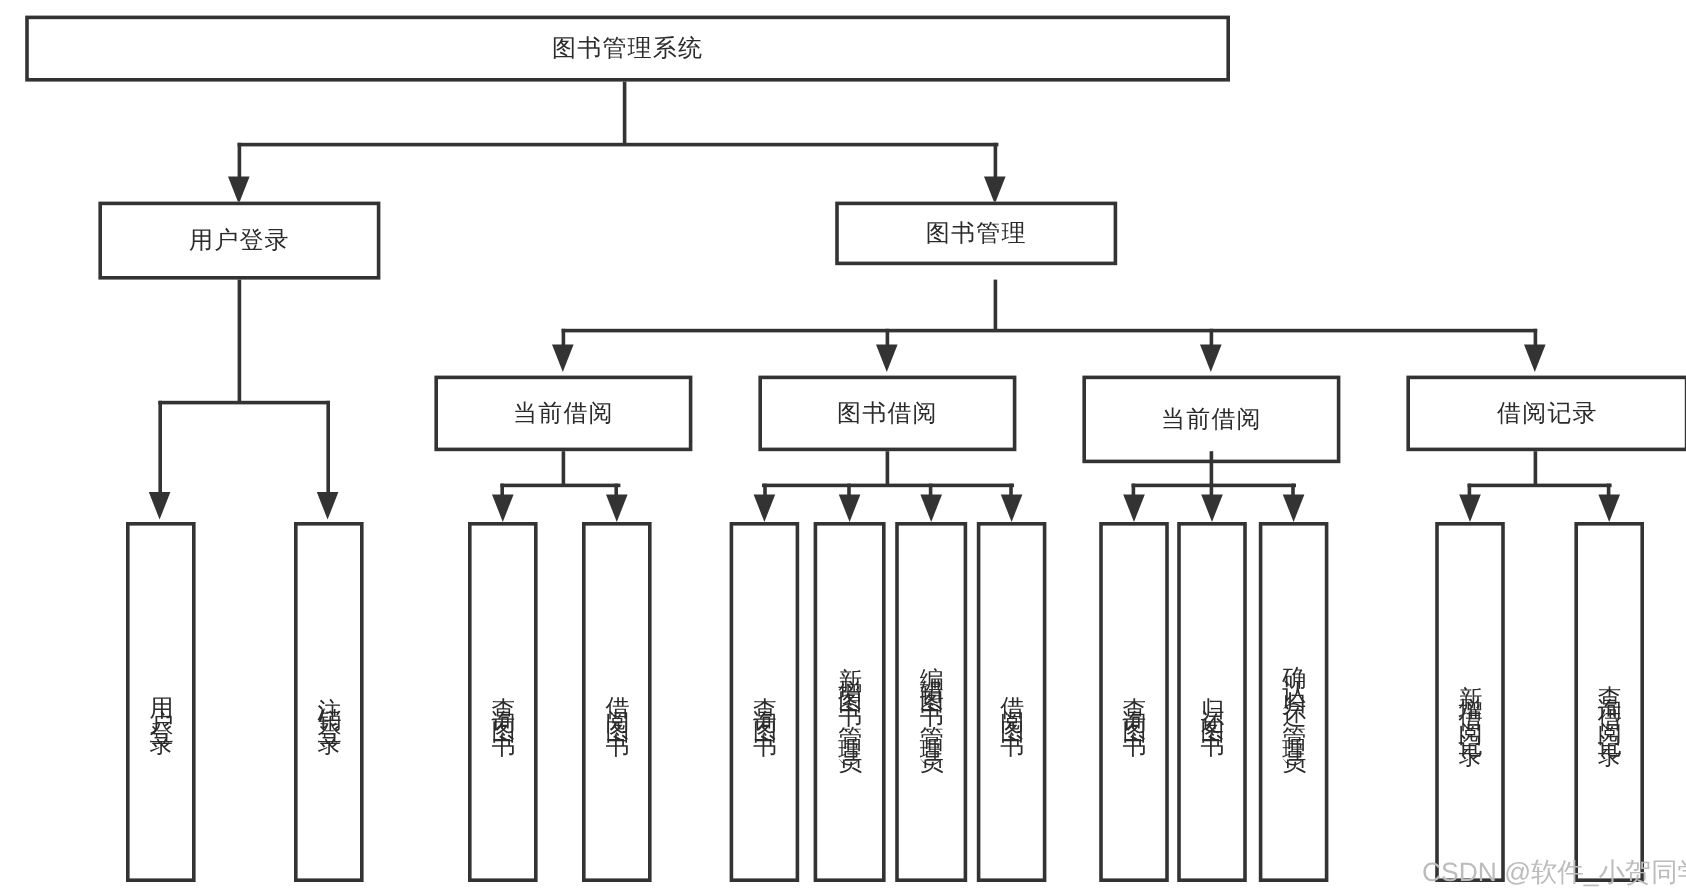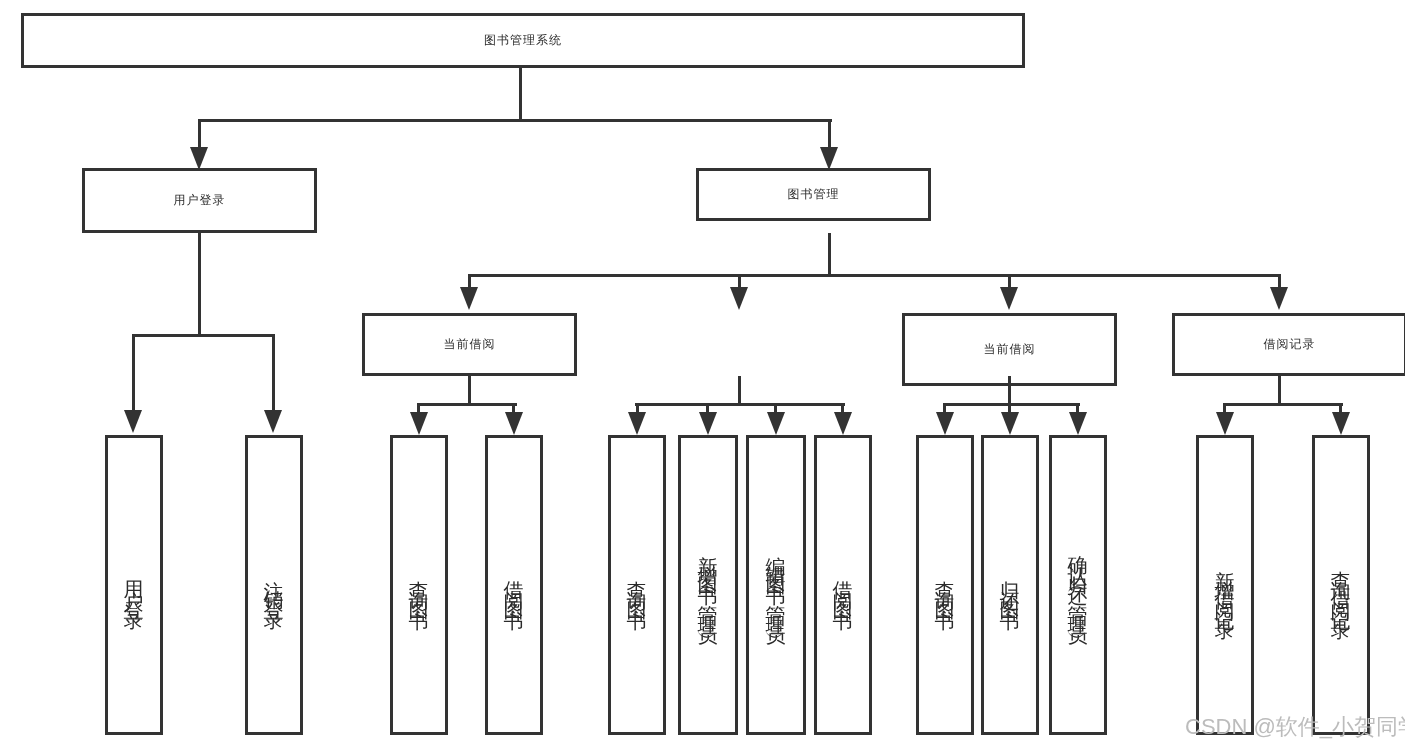--- a/index.html
+++ b/index.html
@@ -8,21 +8,21 @@
   html,body{margin:0;padding:0;background:var(--page_bg);}
   #stage{
     position:relative;width:1405px;height:747px;background:var(--page_bg);
     font-family:"Liberation Sans","DejaVu Sans",sans-serif;overflow:hidden;
   }
   .b{
     position:absolute;box-sizing:border-box;background:var(--box_bg);
     border:3px solid var(--line);color:var(--text);
     display:flex;align-items:center;justify-content:center;
   }
-  .hb{font-size:12px;letter-spacing:1px;}
+  .hb{font-size:20px;letter-spacing:1px;}
   .vb{
     writing-mode:vertical-rl;text-orientation:mixed;
     font-size:20px;letter-spacing:10px;line-height:1;
   }
   .ln{position:absolute;background:var(--line);}
   .ar{
     position:absolute;width:0;height:0;
     border-left:9px solid transparent;border-right:9px solid transparent;
     border-top:23px solid var(--line);
   }
@@ -60,20 +60,21 @@
   <div class="ln" style="left:468px;top:274px;width:3px;height:14px"></div>
   <div class="ar" style="left:460px;top:287px"></div>
   <div class="ln" style="left:738px;top:274px;width:3px;height:14px"></div>
   <div class="ar" style="left:730px;top:287px"></div>
   <div class="ln" style="left:1008px;top:274px;width:3px;height:14px"></div>
   <div class="ar" style="left:1000px;top:287px"></div>
   <div class="ln" style="left:1278px;top:274px;width:3px;height:14px"></div>
   <div class="ar" style="left:1270px;top:287px"></div>
 
   <div class="b hb" style="left:362px;top:313px;width:215px;height:63px">当前借阅</div>
+  <div class="b hb" style="left:632px;top:313px;width:215px;height:63px">图书借阅</div>
   <div class="b hb" style="left:902px;top:313px;width:215px;height:73px">当前借阅</div>
   <div class="b hb" style="left:1172px;top:313px;width:235px;height:63px">借阅记录</div>
 
   <div class="ln" style="left:468px;top:376px;width:3px;height:29px"></div>
   <div class="ln" style="left:417px;top:403px;width:100px;height:3px"></div>
   <div class="ln" style="left:417px;top:403px;width:3px;height:10px"></div>
   <div class="ar" style="left:410px;top:412px"></div>
   <div class="ln" style="left:512px;top:403px;width:3px;height:10px"></div>
   <div class="ar" style="left:505px;top:412px"></div>
 

